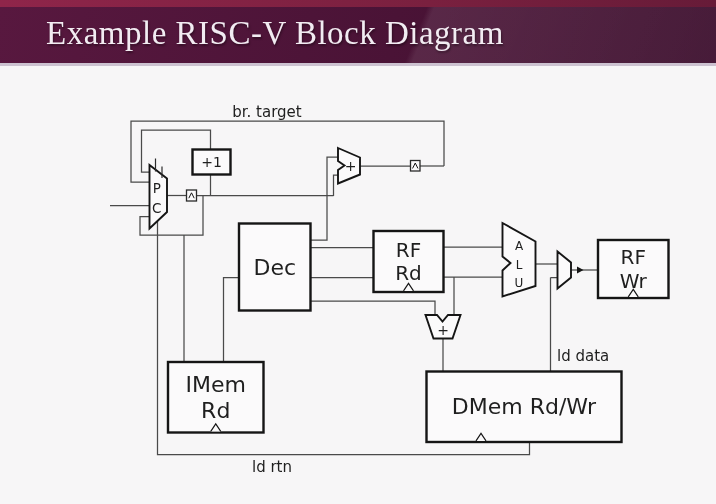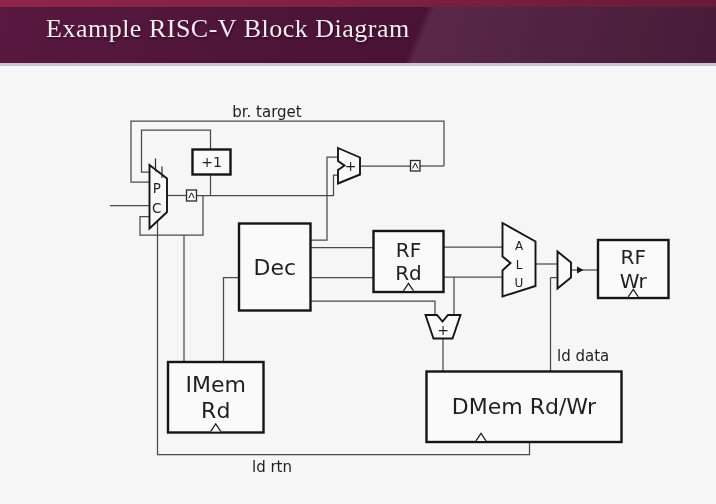--- a/index.html
+++ b/index.html
@@ -19,21 +19,21 @@
   }
   .titlebar-strip{
     position:absolute;top:0;left:0;width:716px;height:7px;
     background:linear-gradient(90deg,#8f254a 0%, #7a203f 60%, #671b38 100%);
   }
   .title{
     margin:0;
     padding:15px 17px 0 46px;
     font-family:"Liberation Serif", serif;
     font-weight:normal;
-    font-size:26px;
+    font-size:33px;
     line-height:1.1;
     color:#f2ecf2;
     letter-spacing:0.5px;
     text-shadow:1px 2px 2px rgba(0,0,0,0.35);
     white-space:nowrap;
   }
   .diagram{
     position:absolute;top:0;left:0;
   }
 </style>

